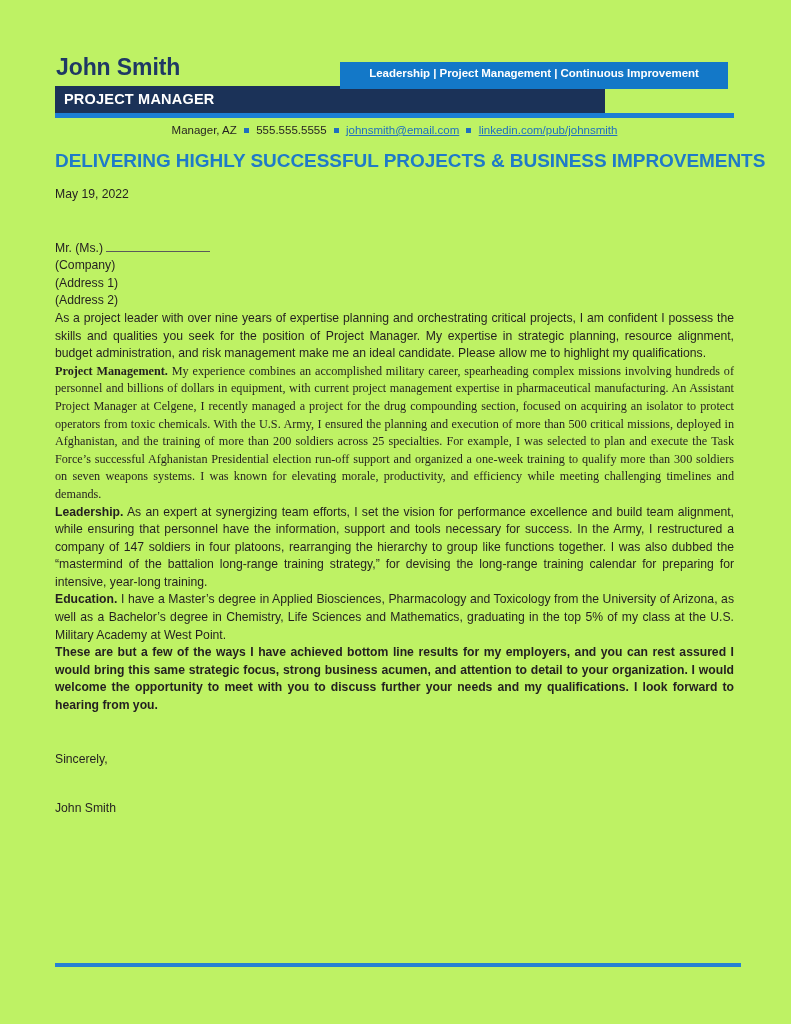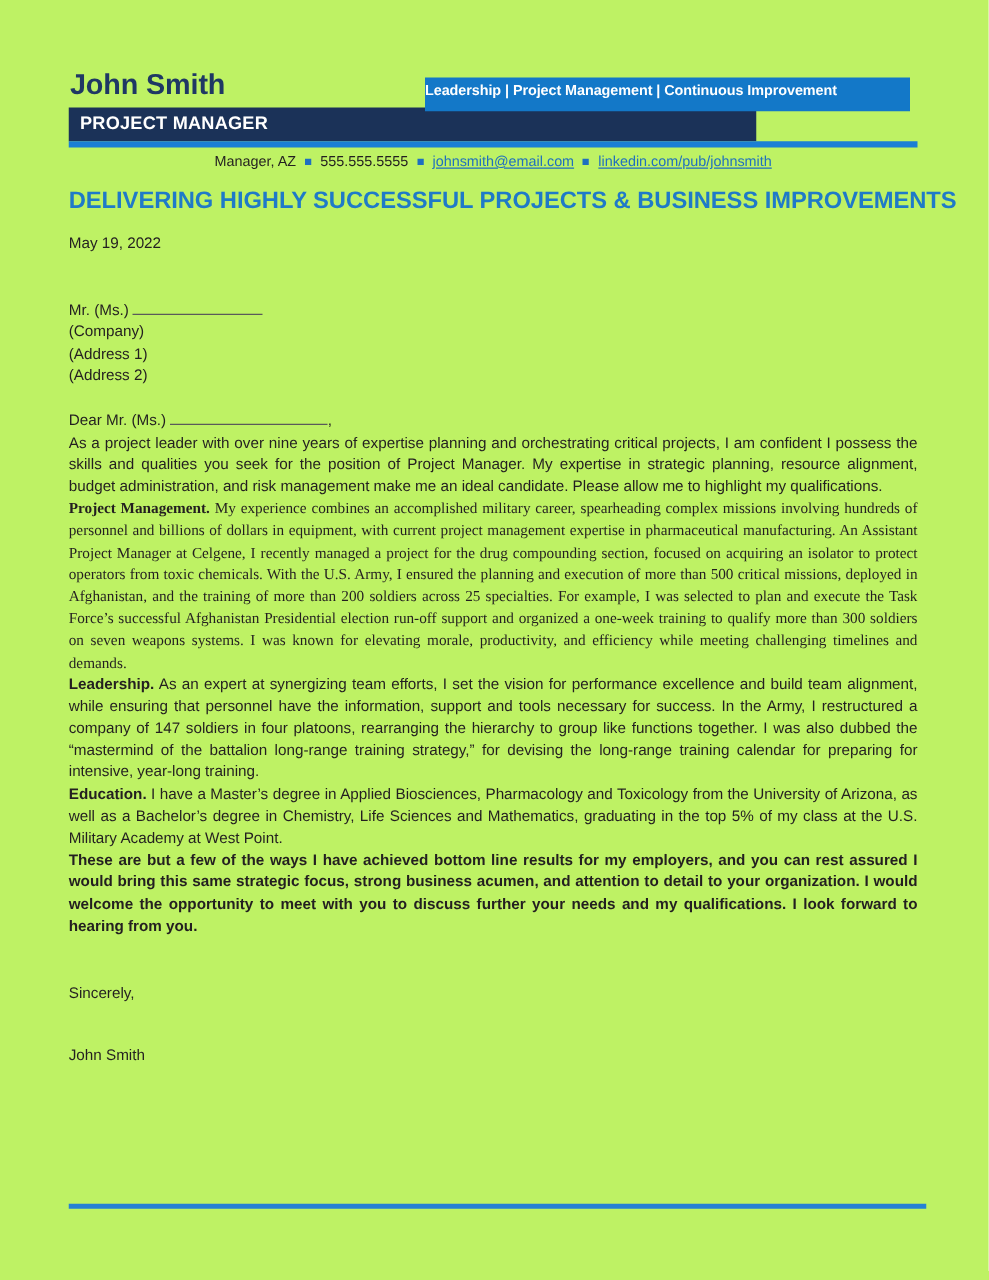--- a/index.html
+++ b/index.html
@@ -72,21 +72,21 @@
     top: 10px;
     width: 388px;
     height: 27px;
     background: #1378c8;
   }
   .tagline-text {
     position: absolute;
     left: 0;
     right: 0;
     top: 5px;
-    text-align: left;
+    text-align: center;
     font-size: 11.5px;
     font-weight: bold;
     color: #ffffff;
     white-space: nowrap;
     letter-spacing: -0.05px;
   }
 
   
   .contact-line {
     position: absolute;
@@ -211,21 +211,20 @@
 
     <div class="date">May 19, 2022</div>
 
     <div class="addr-block">
       <div><span>Mr. (Ms.)</span> <span class="blank short"></span></div>
       <div>(Company)</div>
       <div>(Address 1)</div>
       <div>(Address 2)</div>
     </div>
 
-    <div class="salutation"><span>Dear Mr. (Ms.)</span> <span class="blank long"></span><span>,</span></div>
 
     <p class="para p1">
       <span class="lead"></span><span>As a project leader with over nine years of expertise planning and orchestrating critical projects, I am confident I possess the skills and qualities you seek for the position of Project Manager. My expertise in strategic planning, resource alignment, budget administration, and risk management make me an ideal candidate. Please allow me to highlight my qualifications.</span>
     </p>
 
     <p class="para p2">
       <span class="lead">Project Management.</span><span> My experience combines an accomplished military career, spearheading complex missions involving hundreds of personnel and billions of dollars in equipment, with current project management expertise in pharmaceutical manufacturing. An Assistant Project Manager at Celgene, I recently managed a project for the drug compounding section, focused on acquiring an isolator to protect operators from toxic chemicals. With the U.S. Army, I ensured the planning and execution of more than 500 critical missions, deployed in Afghanistan, and the training of more than 200 soldiers across 25 specialties. For example, I was selected to plan and execute the Task Force’s successful Afghanistan Presidential election run-off support and organized a one-week training to qualify more than 300 soldiers on seven weapons systems. I was known for elevating morale, productivity, and efficiency while meeting challenging timelines and demands.</span>
     </p>
 
     <p class="para p3">

